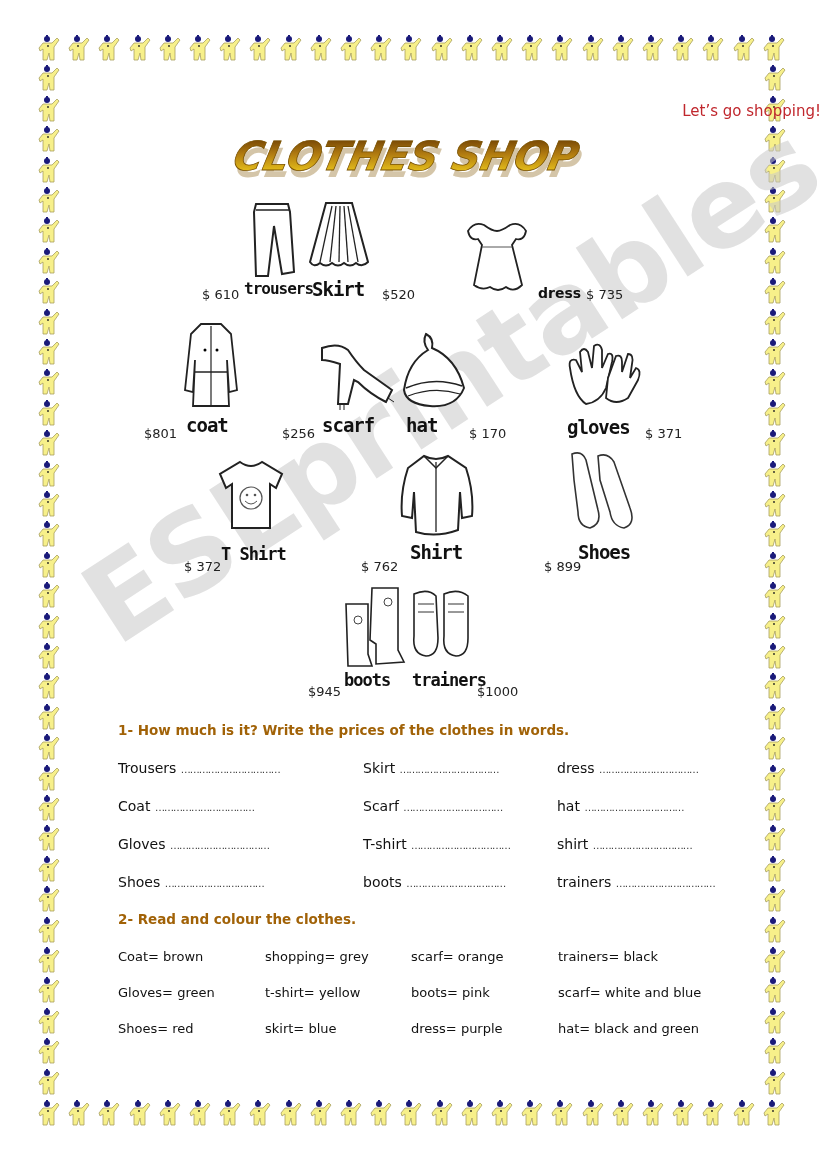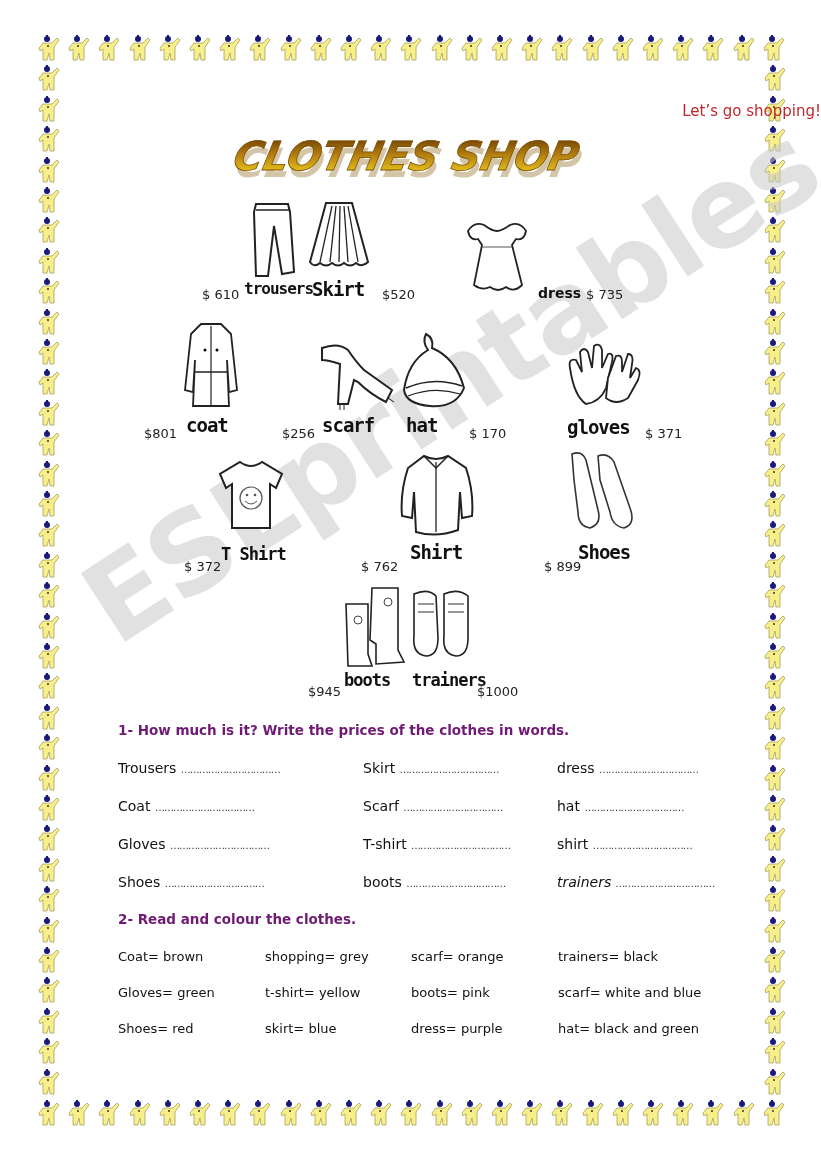--- a/index.html
+++ b/index.html
@@ -21,21 +21,21 @@
      color:#c0272d; font-size:15px; font-family:"DejaVu Sans", sans-serif; }
   .title { position:absolute; left:226px; top:130px; width:370px; height:50px; }
 
   .price { position:absolute; font-size:13px; color:#222; font-family:"DejaVu Sans", sans-serif; white-space:nowrap; }
   .label { position:absolute; font-size:19px; font-weight:bold; color:#111;
            font-family:"DejaVu Sans Mono", monospace; letter-spacing:-1px; white-space:nowrap; }
   .label.dress { font-family:"DejaVu Sans", sans-serif; font-size:14px; letter-spacing:0; }
   .img { position:absolute; }
   .img svg { width:100%; height:100%; display:block; }
 
-  .q-heading { position:absolute; left:118px; font-size:13.5px; font-weight:bold; color:#701a75; }
+  .q-heading { position:absolute; left:118px; font-size:13.5px; font-weight:bold; color:#a16207; }
   .q1-item { position:absolute; font-size:14px; color:#111; white-space:nowrap; }
   .dots { color:#333; letter-spacing:-1px; font-size:10px; }
   .q2-item { position:absolute; font-size:13px; color:#111; white-space:nowrap; }
 </style>
 </head>
 <body>
 
 <div class="page">
 
   <div id="border">
@@ -1140,21 +1140,21 @@
       <div class="q1-item" style="left: 363px; top: 760px;"><span>Skirt</span> <span class="dots">……………………………</span></div>
       <div class="q1-item" style="left: 557px; top: 760px;"><span>dress</span> <span class="dots">……………………………</span></div>
       <div class="q1-item" style="left: 118px; top: 798px;"><span>Coat</span> <span class="dots">……………………………</span></div>
       <div class="q1-item" style="left: 363px; top: 798px;"><span>Scarf</span> <span class="dots">……………………………</span></div>
       <div class="q1-item" style="left: 557px; top: 798px;"><span>hat</span> <span class="dots">……………………………</span></div>
       <div class="q1-item" style="left: 118px; top: 836px;"><span>Gloves</span> <span class="dots">……………………………</span></div>
       <div class="q1-item" style="left: 363px; top: 836px;"><span>T-shirt</span> <span class="dots">……………………………</span></div>
       <div class="q1-item" style="left: 557px; top: 836px;"><span>shirt</span> <span class="dots">……………………………</span></div>
       <div class="q1-item" style="left: 118px; top: 874px;"><span>Shoes</span> <span class="dots">……………………………</span></div>
       <div class="q1-item" style="left: 363px; top: 874px;"><span>boots</span> <span class="dots">……………………………</span></div>
-      <div class="q1-item" style="left: 557px; top: 874px; font-style: italic;"><span>trainers</span> <span class="dots">……………………………</span></div>
+      <div class="q1-item" style="left: 557px; top: 874px;"><span>trainers</span> <span class="dots">……………………………</span></div>
     </div>
 
   <div class="q-heading" style="top:911px">2- Read and colour the clothes.</div>
   <div id="ex2">
       <div class="q2-item" style="left: 118px; top: 949px;">Coat= brown</div>
       <div class="q2-item" style="left: 265px; top: 949px;">shopping= grey</div>
       <div class="q2-item" style="left: 411px; top: 949px;">scarf= orange</div>
       <div class="q2-item" style="left: 558px; top: 949px;">trainers= black</div>
       <div class="q2-item" style="left: 118px; top: 985px;">Gloves= green</div>
       <div class="q2-item" style="left: 265px; top: 985px;">t-shirt= yellow</div>

